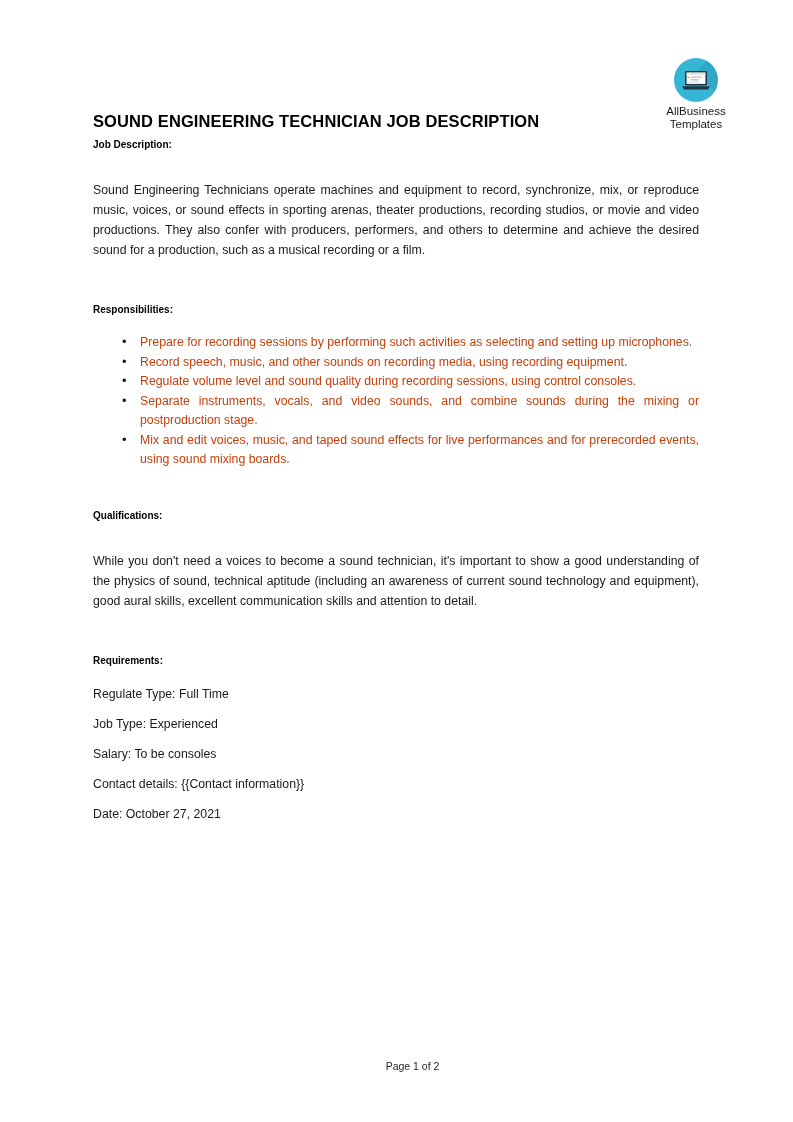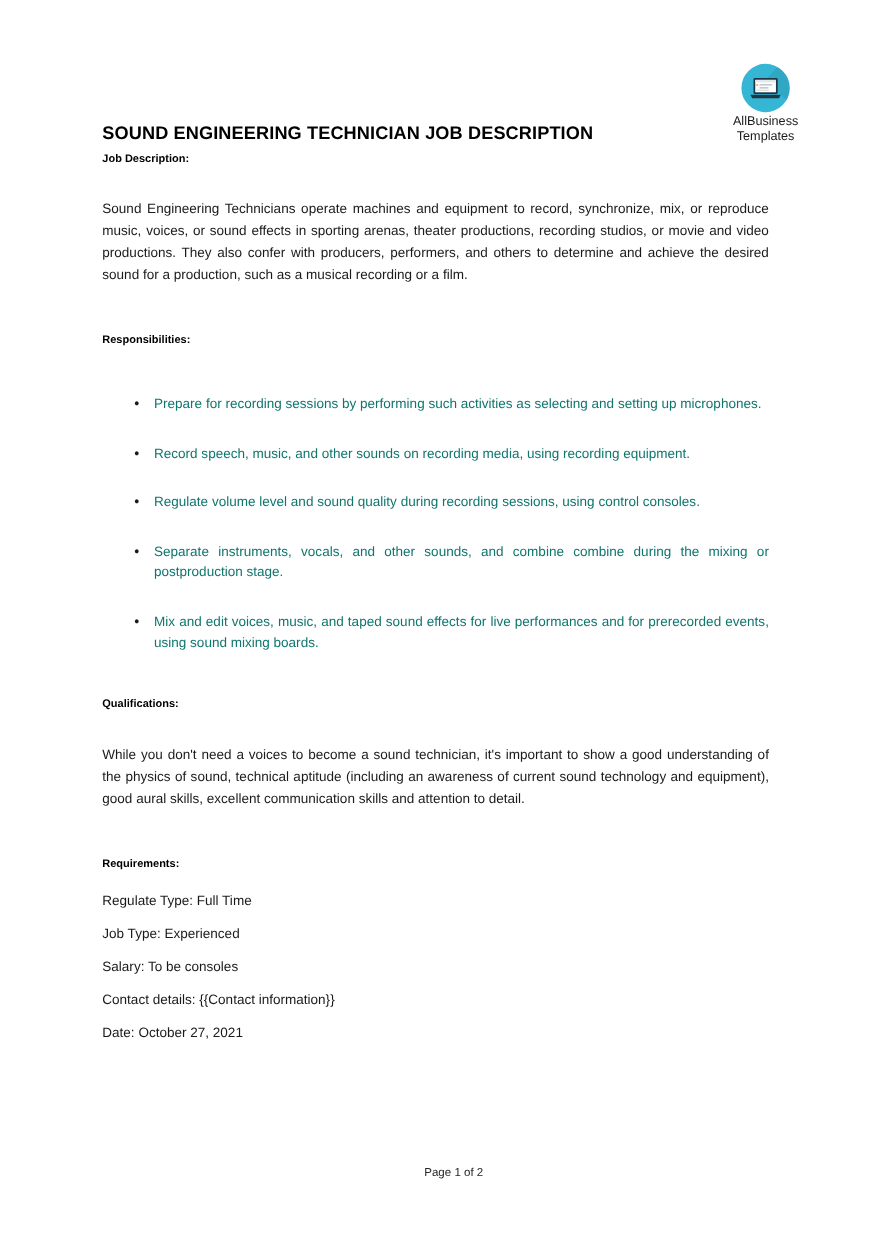--- a/index.html
+++ b/index.html
@@ -109,23 +109,22 @@
     list-style: none;
     margin: 0;
     padding: 0;
   }
   ul.bullets li {
     position: relative;
     padding-left: 47px;
     font-size: 12.3px;
     line-height: 19.5px;
     text-align: justify;
-    color: #0f766e;
+    color: #c2410c;
     margin-bottom: 0px;
-    margin-top: 25px;
   }
   ul.bullets li::before {
     content: "\2022";
     position: absolute;
     left: 29px;
     top: -1px;
     font-size: 13px;
     color: #1a1a1a;
   }
 
@@ -184,21 +183,21 @@
     <p class="para">Sound Engineering Technicians operate machines and equipment to record, synchronize, mix, or reproduce music, voices, or sound effects in sporting arenas, theater productions, recording studios, or movie and video productions. They also confer with producers, performers, and others to determine and achieve the desired sound for a production, such as a musical recording or a film.</p>
 
     <div class="gap-xl"></div>
 
     <div class="section-heading">Responsibilities:</div>
     <div class="gap-sm"></div>
     <ul class="bullets">
       <li>Prepare for recording sessions by performing such activities as selecting and setting up microphones.</li>
       <li>Record speech, music, and other sounds on recording media, using recording equipment.</li>
       <li>Regulate volume level and sound quality during recording sessions, using control consoles.</li>
-      <li>Separate instruments, vocals, and other sounds, and combine combine during the mixing or postproduction stage.</li>
+      <li>Separate instruments, vocals, and video sounds, and combine sounds during the mixing or postproduction stage.</li>
       <li>Mix and edit voices, music, and taped sound effects for live performances and for prerecorded events, using sound mixing boards.</li>
     </ul>
 
     <div class="gap-lg"></div>
 
     <div class="section-heading">Qualifications:</div>
     <div class="gap-md"></div>
     <p class="para">While you don't need a voices to become a sound technician, it's important to show a good understanding of the physics of sound, technical aptitude (including an awareness of current sound technology and equipment), good aural skills, excellent communication skills and attention to detail.</p>
 
     <div class="gap-xl"></div>

